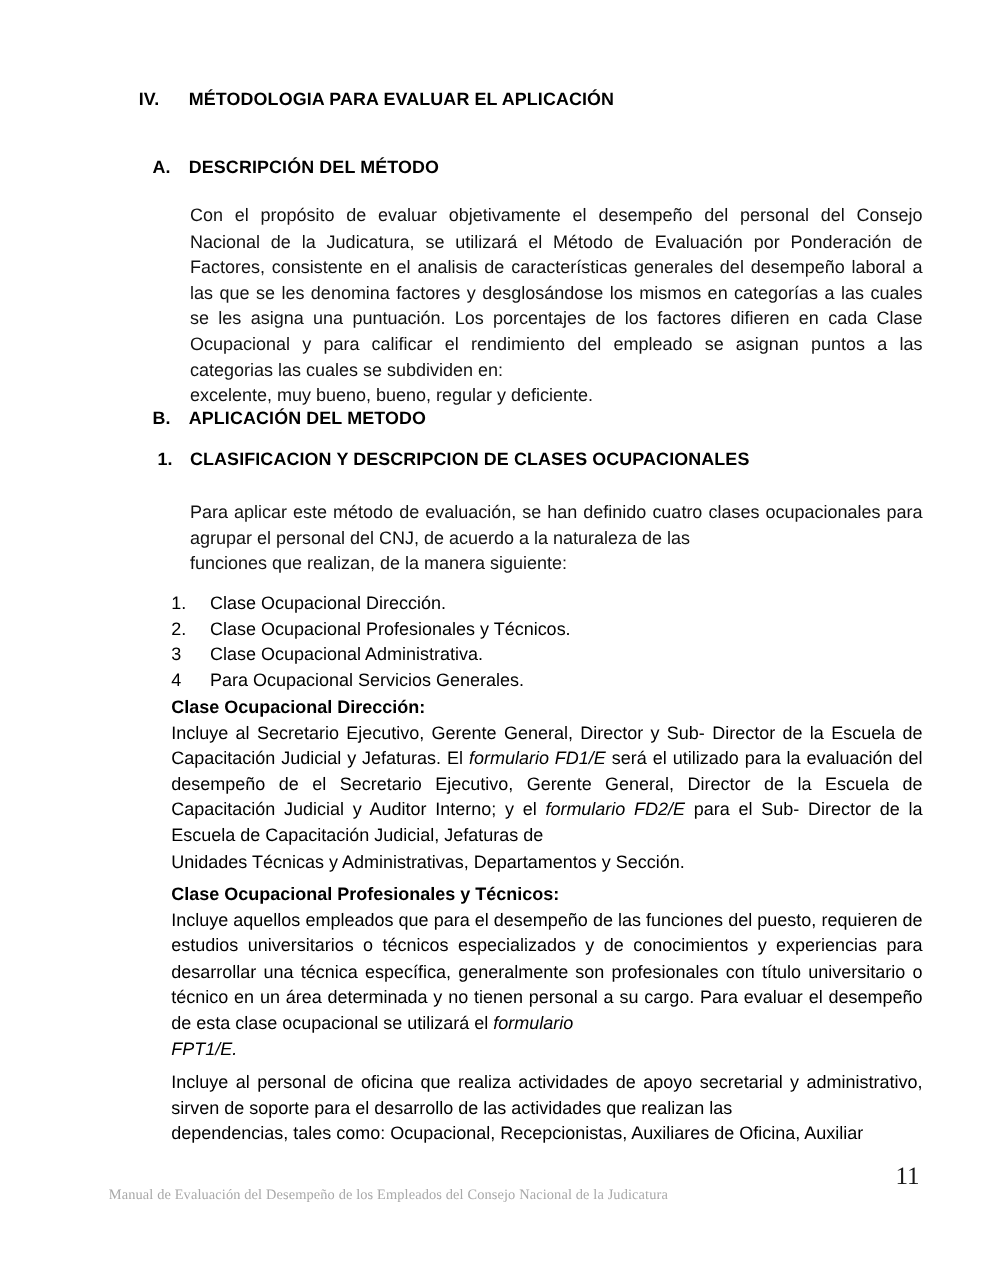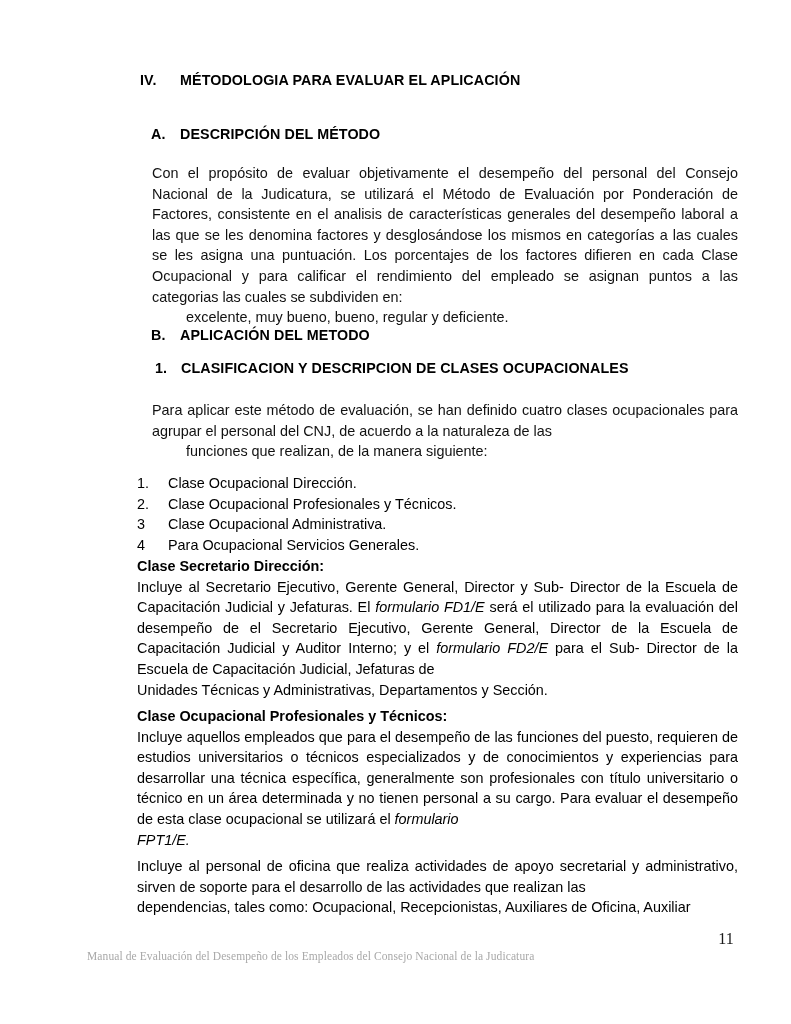--- a/index.html
+++ b/index.html
@@ -29,21 +29,20 @@
     display: flex;
     align-items: flex-start;
     font-weight: bold;
     font-size: 14.3px;
     line-height: 17px;
     letter-spacing: 0.1px;
     white-space: nowrap;
   }
   .heading-row .marker {
     flex: 0 0 auto;
-    margin-left: 29px;
   }
   .heading-row .htext {
     flex: 0 0 auto;
   }
 
   #h-roman      { left: 111px; top: 72px; }
   #h-roman .marker { width: 40px; }
 
   #h-a          { left: 122px; top: 126px; }
   #h-a .marker  { width: 29px; }
@@ -59,21 +58,20 @@
     position: absolute;
     text-align: justify;
     text-justify: inter-word;
     font-size: 14.4px;
     line-height: 20.6px;
     color: #111111;
   }
   .para .lastline,
   .para > span.block {
     display: block;
-    margin-left: 34px;
   }
 
   #p-intro {
     left: 152px;
     top: 163px;
     width: 586px;
   }
 
   #p-cuatro {
     left: 152px;
@@ -130,21 +128,21 @@
   #d-admin       { top: 856px; }
 
   
   #page-number {
     position: absolute;
     left: 706px;
     top: 930px;
     width: 40px;
     text-align: center;
     font-family: "Liberation Serif", serif;
-    font-size: 16px;
+    font-size: 20px;
     color: #1a1a1a;
   }
   #footer-note {
     position: absolute;
     left: 87px;
     top: 950px;
     font-family: "Liberation Serif", serif;
     font-size: 11.5px;
     color: #a8a8a8;
     letter-spacing: 0.1px;
@@ -199,21 +197,21 @@
       <span class="num">3</span>
       <span>Clase Ocupacional Administrativa.</span>
     </div>
     <div class="li">
       <span class="num">4</span>
       <span>Para Ocupacional Servicios Generales.</span>
     </div>
   </div>
 
   <div class="desc" id="d-direccion">
-    <span class="dtitle">Clase Secretario Dirección:</span>
+    <span class="dtitle">Clase Ocupacional Dirección:</span>
     <span class="dbody"><span>Incluye al Secretario Ejecutivo, Gerente General, Director y Sub- Director de la Escuela de Capacitación Judicial y Jefaturas. El </span><span class="bi">formulario FD1/E</span><span> será el utilizado para la evaluación del desempeño de el Secretario Ejecutivo, Gerente General, Director de la Escuela de Capacitación Judicial y Auditor Interno; y el </span><span class="bi">formulario FD2/E</span><span> para el Sub- Director de la Escuela de Capacitación Judicial, Jefaturas de</span></span>
     <span class="tail">Unidades Técnicas y Administrativas, Departamentos y Sección.</span>
   </div>
 
   <div class="desc" id="d-profesional">
     <span class="dtitle">Clase Ocupacional Profesionales y Técnicos:</span>
     <span class="dbody"><span>Incluye aquellos empleados que para el desempeño de las funciones del puesto, requieren de estudios universitarios o técnicos especializados y de conocimientos y experiencias para desarrollar una técnica específica, generalmente son profesionales con título universitario o técnico en un área determinada y no tienen personal a su cargo. Para evaluar el desempeño de esta clase ocupacional se utilizará el </span><span class="bi">formulario</span></span>
     <span class="tail bi">FPT1/E.</span>
   </div>
 

